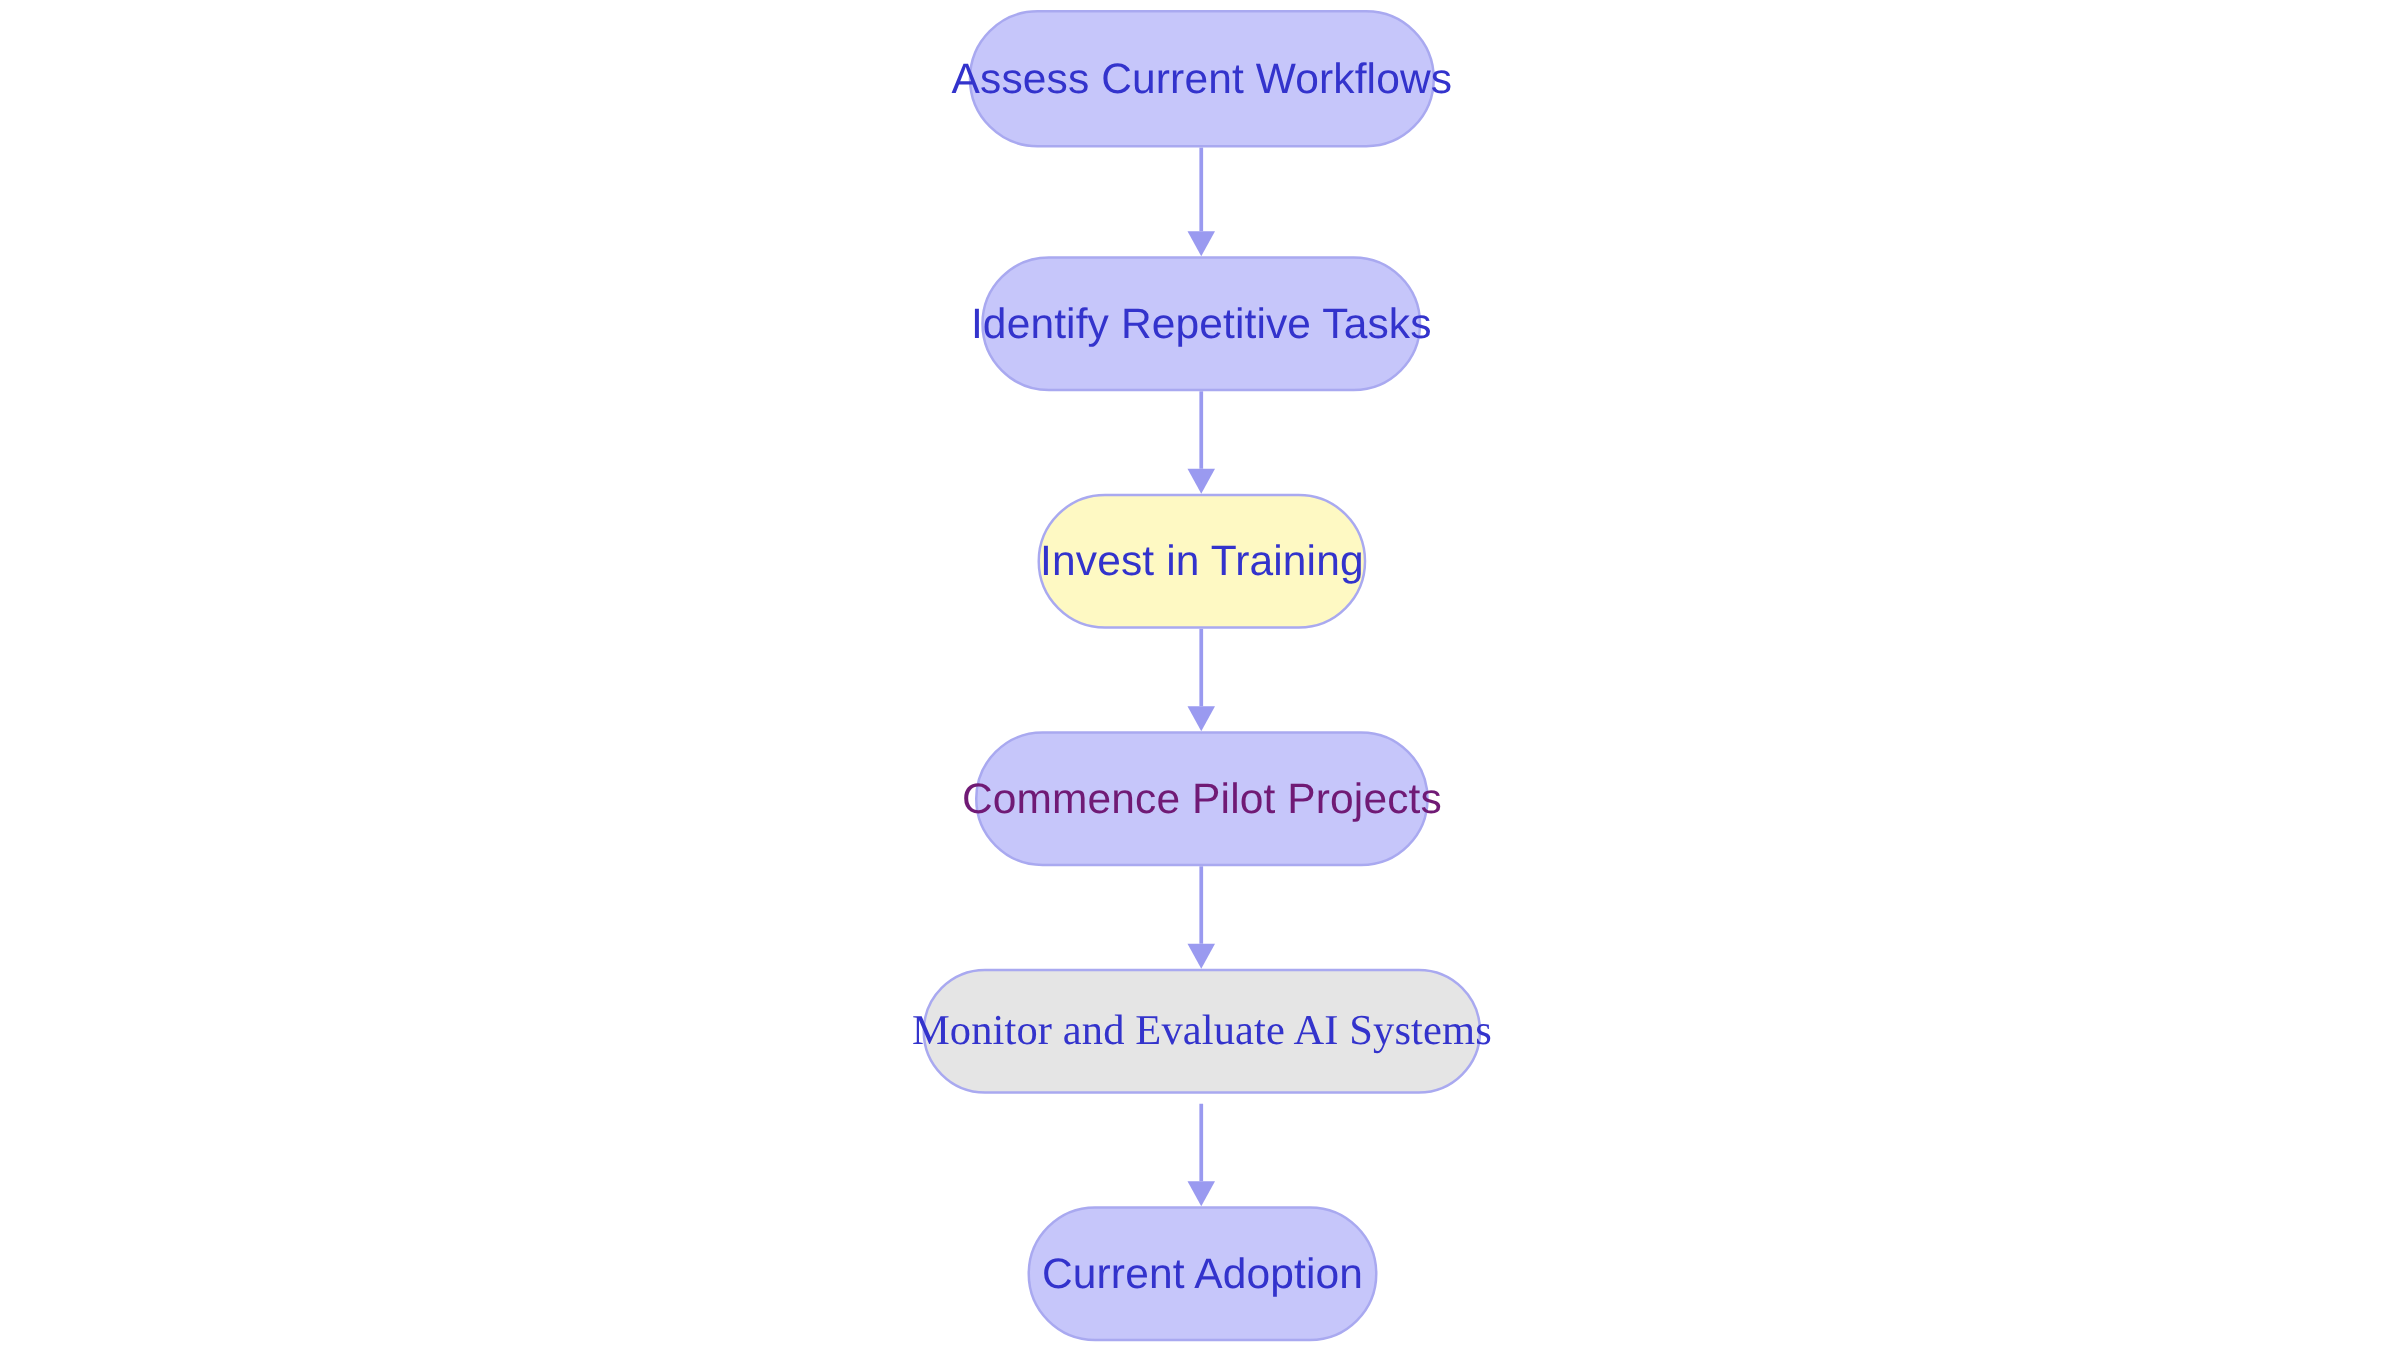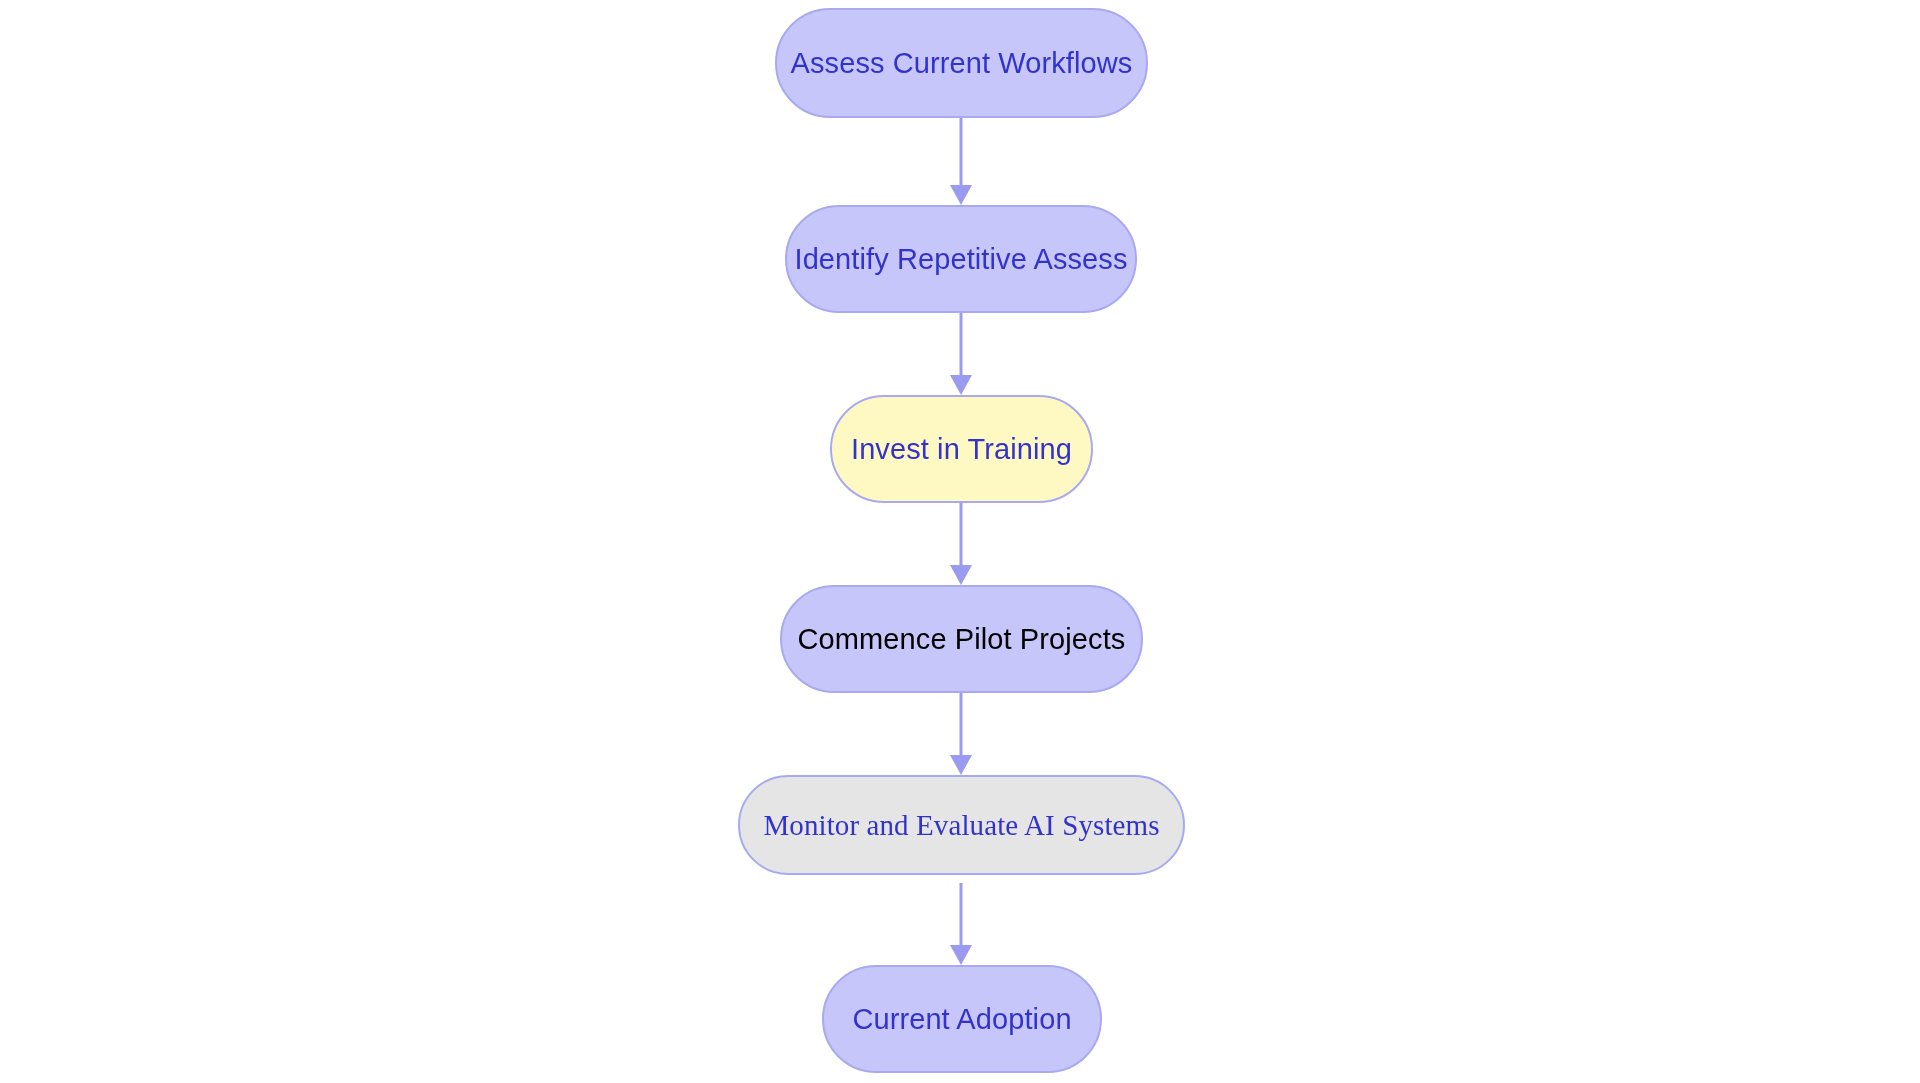--- a/index.html
+++ b/index.html
@@ -31,21 +31,21 @@
   .flow-node {
     position: absolute;
     box-sizing: border-box;
     display: flex;
     align-items: center;
     justify-content: center;
     background: #c6c6fa;
     border: 2px solid #a9a9f0;
     border-radius: 999px;
     color: #3333cc;
-    font-size: 29px;
+    font-size: 34px;
     font-weight: 400;
     letter-spacing: 0.1px;
     line-height: 1.2;
     white-space: nowrap;
     z-index: 2;
   }
   .flow-node .node-label {
     display: block;
     padding: 0 10px;
     color: #3333cc;
@@ -75,27 +75,27 @@
       <g>
         <line x1="961" y1="883" x2="961" y2="945" stroke="#9a9af0" stroke-width="3"></line>
         <polygon points="950,945 972,945 961,965" fill="#9a9af0"></polygon>
       </g>
     </svg>
   <div id="node-layer">
       <div class="flow-node" style="left: 775px; top: 8px; width: 373px; height: 110px; background: rgb(198, 198, 250); border-color: rgb(169, 169, 240);">
         <span class="node-label" style="color: rgb(51, 51, 204);">Assess Current Workflows</span>
       </div>
       <div class="flow-node" style="left: 785px; top: 205px; width: 352px; height: 108px; background: rgb(198, 198, 250); border-color: rgb(169, 169, 240);">
-        <span class="node-label" style="color: rgb(51, 51, 204);">Identify Repetitive Assess</span>
+        <span class="node-label" style="color: rgb(51, 51, 204);">Identify Repetitive Tasks</span>
       </div>
       <div class="flow-node" style="left: 830px; top: 395px; width: 263px; height: 108px; background: #fef9c3; border-color: rgb(169, 169, 240);">
         <span class="node-label" style="color: rgb(51, 51, 204);">Invest in Training</span>
       </div>
       <div class="flow-node" style="left: 780px; top: 585px; width: 363px; height: 108px; background: rgb(198, 198, 250); border-color: rgb(169, 169, 240);">
-        <span class="node-label" style="color: #000000;">Commence Pilot Projects</span>
+        <span class="node-label" style="color: #701a75;">Commence Pilot Projects</span>
       </div>
       <div class="flow-node" style="left: 738px; top: 775px; width: 447px; height: 100px; background: #e5e5e5; border-color: rgb(169, 169, 240); font-family: Liberation Serif, serif;">
         <span class="node-label" style="color: rgb(51, 51, 204);">Monitor and Evaluate AI Systems</span>
       </div>
       <div class="flow-node" style="left: 822px; top: 965px; width: 280px; height: 108px; background: rgb(198, 198, 250); border-color: rgb(169, 169, 240);">
         <span class="node-label" style="color: rgb(51, 51, 204);">Current Adoption</span>
       </div>
     </div>
 </div>
 

